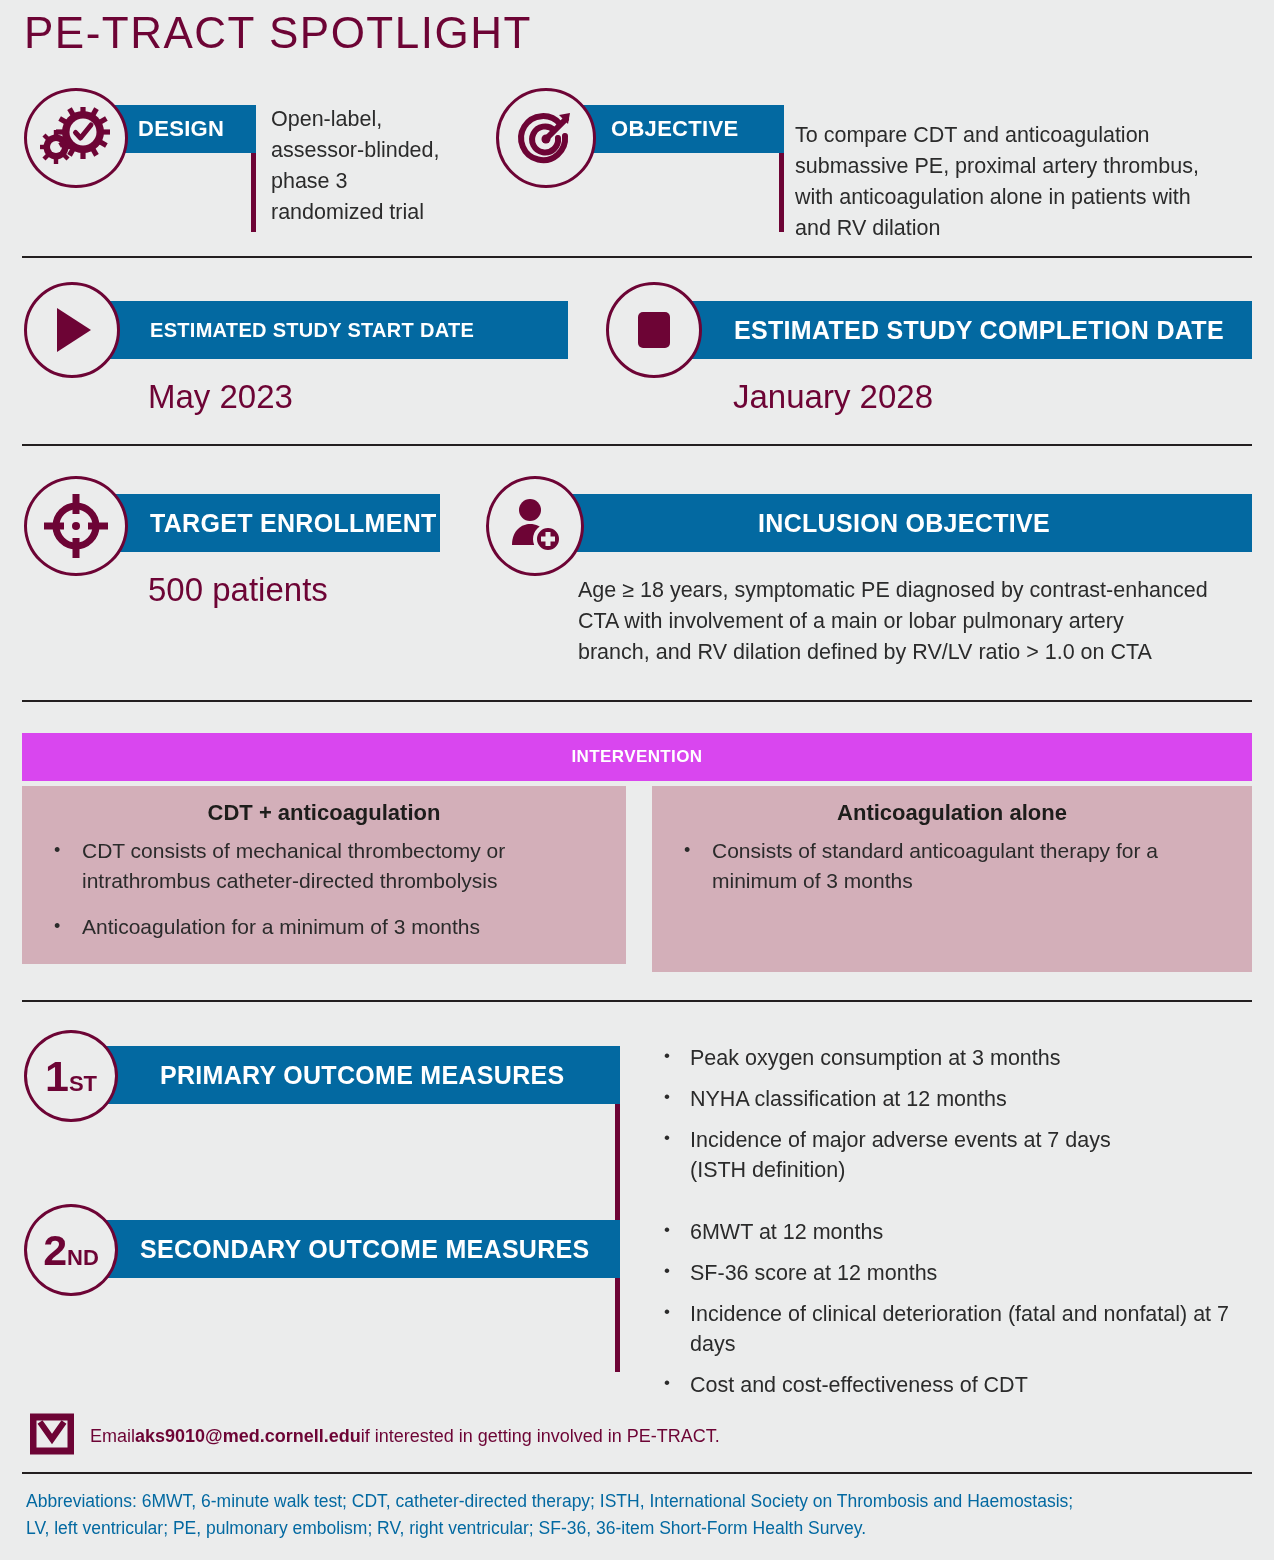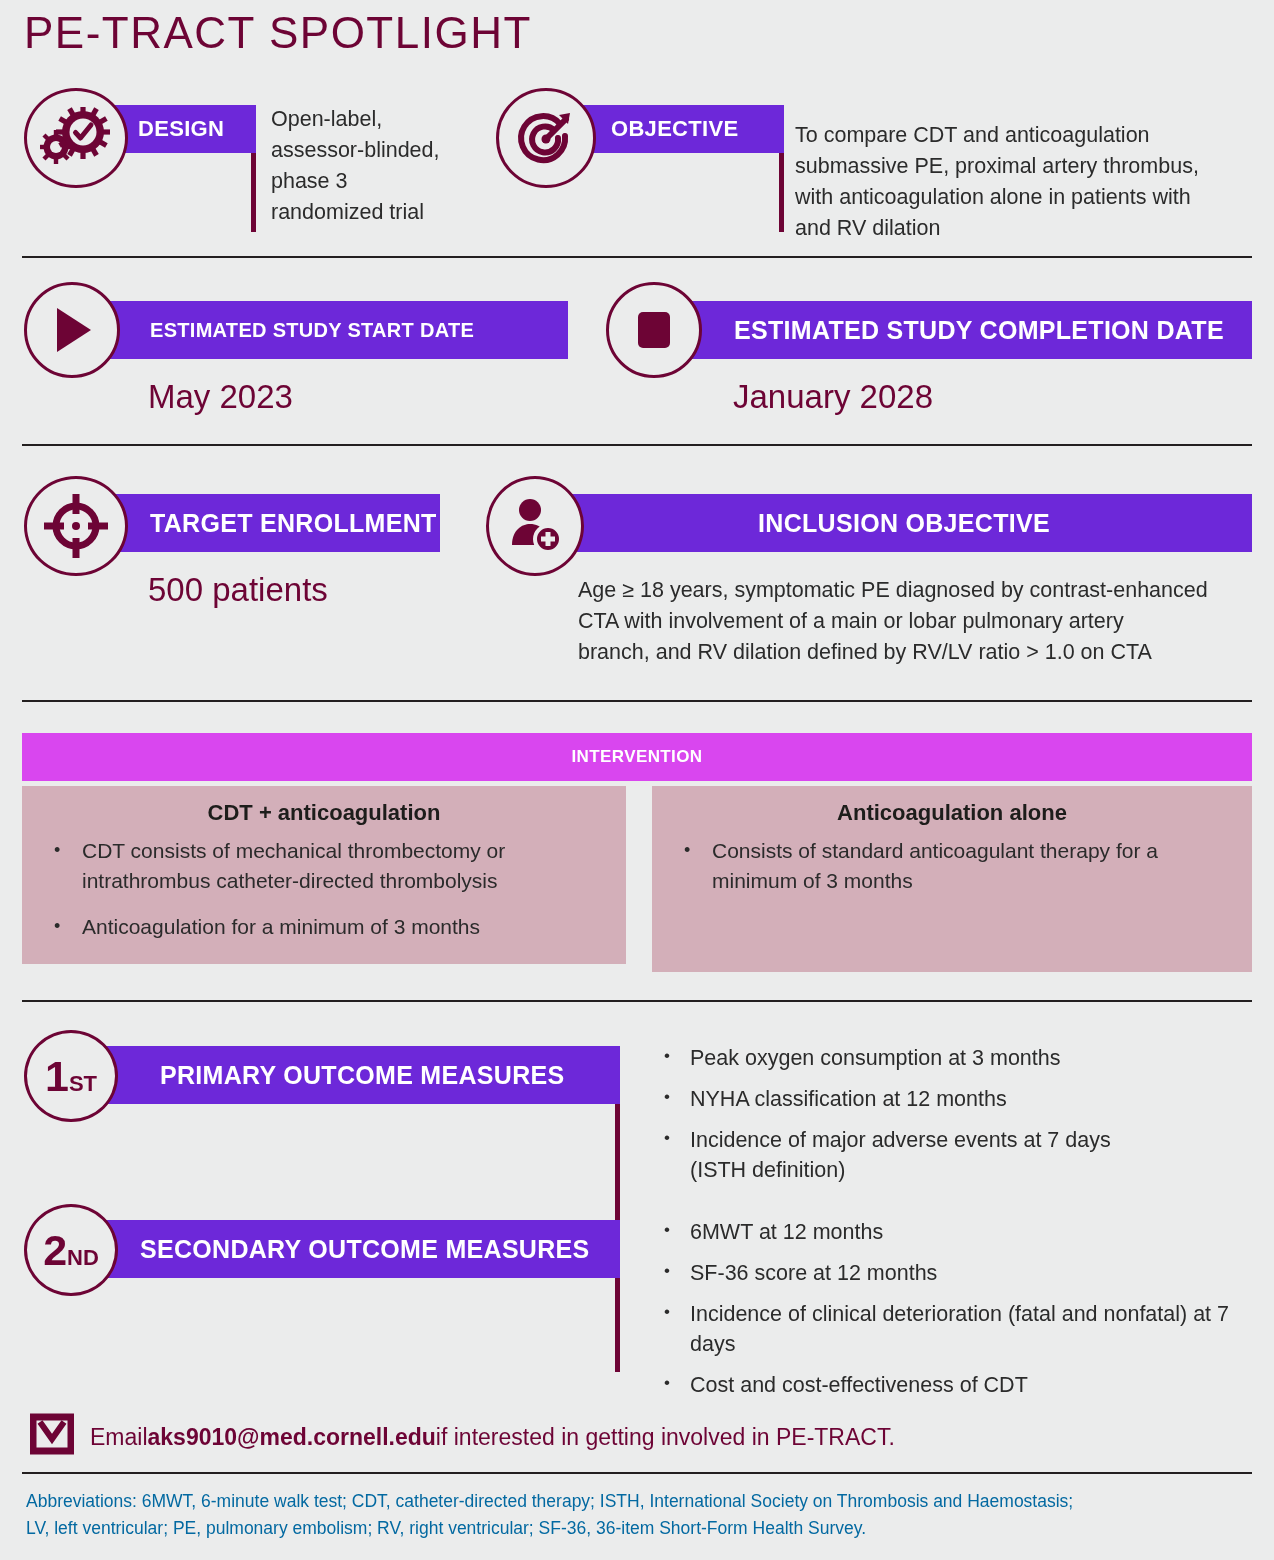--- a/index.html
+++ b/index.html
@@ -27,21 +27,21 @@
     position:absolute;
     border:3px solid #6d0435;
     border-radius:50%;
     background:#ebecec;
     display:flex; align-items:center; justify-content:center;
     z-index:3;
   }
   .circ svg { display:block; }
 
   
-  .flag { position:absolute; background:#6d28d9; z-index:2;text-align:center; }
+  .flag { position:absolute; background:#0369a1; z-index:2;text-align:center; }
   .flag .lbl {
     color:#ffffff; font-weight:bold;
     letter-spacing:.3px;
     display:flex; align-items:center; height:100%;
   }
   .tail { position:absolute; background:#6d0435; width:5px; z-index:1; }
 
   
   .btext {
     position:absolute;
@@ -98,21 +98,21 @@
   .ord {
     color:#6d0435; font-weight:bold; line-height:1;
     display:flex; align-items:baseline;
   }
   .ord .num { font-size:43px; }
   .ord .sup { font-size:22px; }
 
   
   .email-row {
     position:absolute; display:flex; align-items:center;
-    color:#6d0435; font-size:23px; font-weight:300;justify-content:center;
+    color:#6d0435; font-size:18px; font-weight:300;justify-content:center;
   }
   .email-row b { font-weight:bold; }
   .mail-ic { margin-right:16px; display:block; }
 
   
   .foot {
     position:absolute; font-size:17.5px; line-height:27px;
     color:#0369a1; font-weight:300;
   }
 </style>

